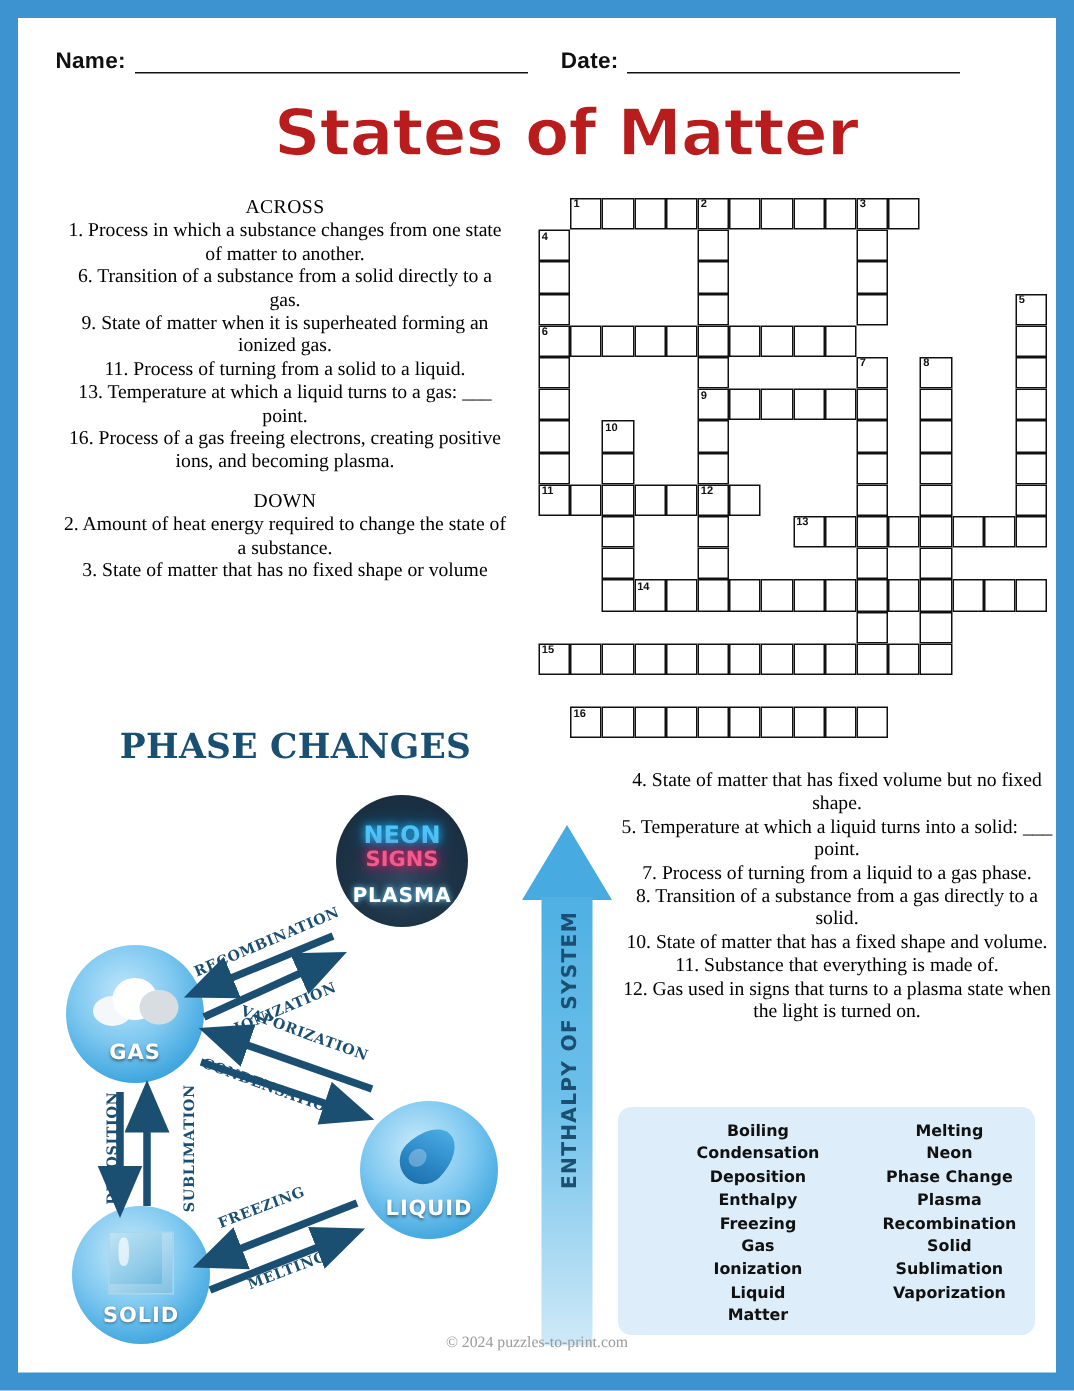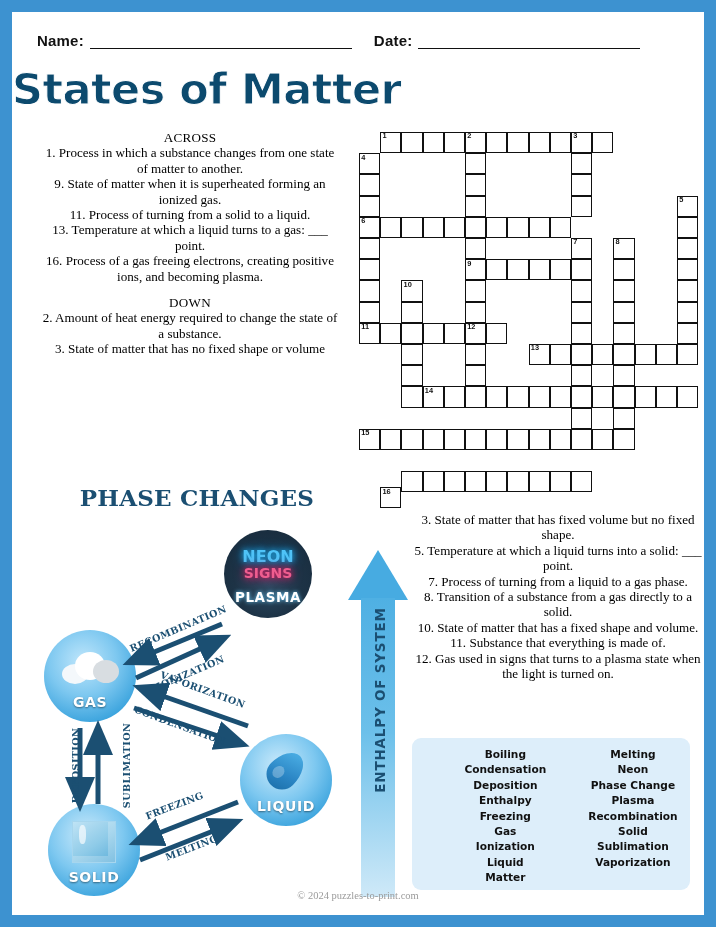--- a/index.html
+++ b/index.html
@@ -26,24 +26,24 @@
     display:flex;align-items:flex-end;
   }
   .nd-label{font-weight:600;letter-spacing:.2px;}
   .nd-line{border-bottom:1.6px solid #111;height:14px;}
   #nd-name-line{width:262px;margin-left:6px;}
   #nd-date-line{width:222px;margin-left:6px;}
   .nd-gap{width:22px;}
 
   
   .title{
-    position:absolute;left:0;top:52px;width:560px;text-align:left;
+    position:absolute;left:0;top:52px;width:560px;text-align:right;
     font-family:"DejaVu Sans", sans-serif;
     font-weight:700;font-size:43px;letter-spacing:-.5px;
-    color:#0c4a6e;
+    color:#b91c1c;
     -webkit-text-stroke:1px #ffffff;
   }
 
   
   .clues{
     font-family:"Liberation Serif", serif;
     font-size:13.1px;line-height:15.4px;color:#000;
     text-align:center;
   }
   .clue-head{font-size:13.1px;letter-spacing:.3px;}
@@ -191,32 +191,33 @@
     <span class="nd-gap"></span>
     <span class="nd-label">Date:</span>
     <span class="nd-line" id="nd-date-line"></span>
   </div>
 
   <div class="title">States of Matter</div>
 
   <div class="clues" id="clues-left">
         <div class="clue-head">ACROSS</div>
         <div>1. Process in which a substance changes from one state of matter to another.</div>
+        <div>6. Transition of a substance from a solid directly to a gas.</div>
         <div>9. State of matter when it is superheated forming an ionized gas.</div>
         <div>11. Process of turning from a solid to a liquid.</div>
         <div>13. Temperature at which a liquid turns to a gas: ___ point.</div>
         <div>16. Process of a gas freeing electrons, creating positive ions, and becoming plasma.</div>
         <div class="clue-blank"></div>
         <div class="clue-head">DOWN</div>
         <div>2. Amount of heat energy required to change the state of a substance.</div>
         <div>3. State of matter that has no fixed shape or volume</div>
       </div>
 
   <div class="clues" id="clues-right">
-        <div>3. State of matter that has fixed volume but no fixed shape.</div>
+        <div>4. State of matter that has fixed volume but no fixed shape.</div>
         <div>5. Temperature at which a liquid turns into a solid: ___ point.</div>
         <div>7. Process of turning from a liquid to a gas phase.</div>
         <div>8. Transition of a substance from a gas directly to a solid.</div>
         <div>10. State of matter that has a fixed shape and volume.</div>
         <div>11. Substance that everything is made of.</div>
         <div>12. Gas used in signs that turns to a plasma state when the light is turned on.</div>
       </div>
 
   <div id="grid-wrap">
         <div class="cw-cell" style="left: 33.2px; top: 12px;">
@@ -353,21 +354,21 @@
         <div class="cw-cell" style="left: 54.4px; top: 308.8px;"></div>
         <div class="cw-cell" style="left: 75.6px; top: 308.8px;"></div>
         <div class="cw-cell" style="left: 96.8px; top: 308.8px;"></div>
         <div class="cw-cell" style="left: 118px; top: 308.8px;"></div>
         <div class="cw-cell" style="left: 139.2px; top: 308.8px;"></div>
         <div class="cw-cell" style="left: 160.4px; top: 308.8px;"></div>
         <div class="cw-cell" style="left: 181.6px; top: 308.8px;"></div>
         <div class="cw-cell" style="left: 202.8px; top: 308.8px;"></div>
         <div class="cw-cell" style="left: 245.2px; top: 308.8px;"></div>
         <div class="cw-cell" style="left: 266.4px; top: 308.8px;"></div>
-        <div class="cw-cell" style="left: 33.2px; top: 351.2px; margin-top: 16px;">
+        <div class="cw-cell" style="left: 33.2px; top: 351.2px;">
           <span class="cw-num">16</span>
         </div>
         <div class="cw-cell" style="left: 54.4px; top: 351.2px;"></div>
         <div class="cw-cell" style="left: 75.6px; top: 351.2px;"></div>
         <div class="cw-cell" style="left: 96.8px; top: 351.2px;"></div>
         <div class="cw-cell" style="left: 118px; top: 351.2px;"></div>
         <div class="cw-cell" style="left: 139.2px; top: 351.2px;"></div>
         <div class="cw-cell" style="left: 160.4px; top: 351.2px;"></div>
         <div class="cw-cell" style="left: 181.6px; top: 351.2px;"></div>
         <div class="cw-cell" style="left: 202.8px; top: 351.2px;"></div>

